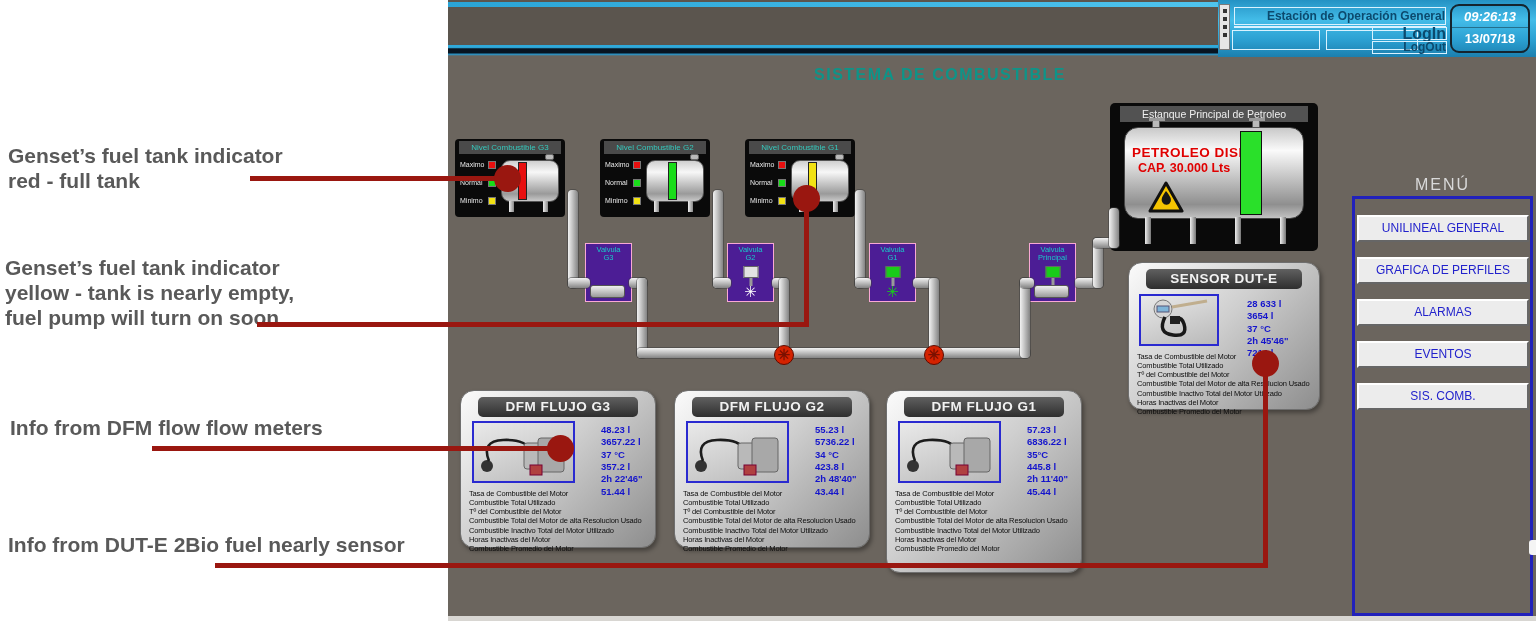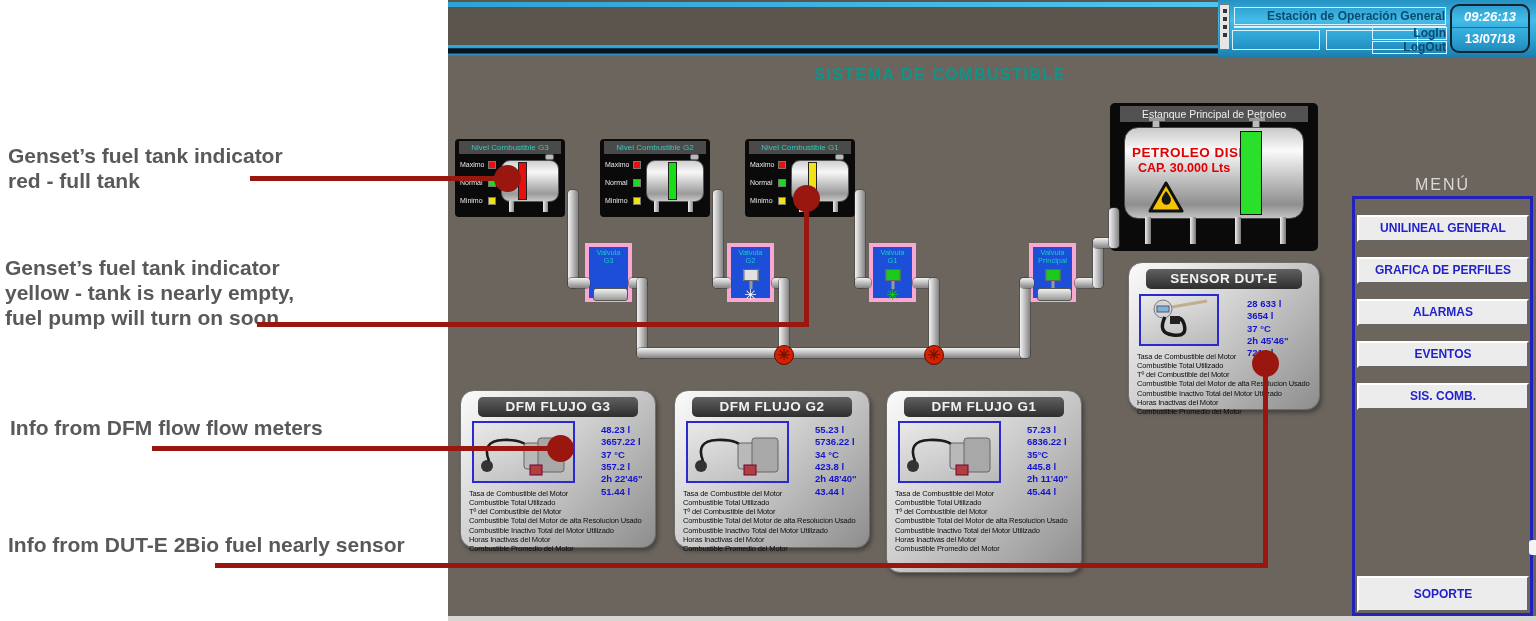--- a/index.html
+++ b/index.html
@@ -34,21 +34,21 @@
   .ind-row { position:absolute; left:5px; height:9px; }
   .ind-row .lbl { color:#e8e8e8; font-size:7px; line-height:9px; float:left; width:28px; }
   .ind-row .sq { float:left; width:8px; height:8px; border:1px solid #777; margin-top:0.5px; }
   .tankcyl { position:absolute; left:46px; top:21px; width:58px; height:42px; border-radius:9px;
     background:linear-gradient(180deg,#cfcfcf,#f7f7f7 28%,#9a9a9a 82%,#c8c8c8); border:1px solid #555; }
   .lvlbar { position:absolute; width:9px; border:1px solid #222; }
   .tankcap { position:absolute; width:9px; height:6px; background:#bbb; border:1px solid #666; border-radius:2px; }
   .tankleg { position:absolute; width:5px; height:11px; background:linear-gradient(90deg,#eee,#888); }
 
   
-  .valve { position:absolute; width:47px; height:59px; background:#1d4ed8; border:4px solid #f9a8d4; }
+  .valve { position:absolute; width:47px; height:59px; background:#4c1d95; border:1px solid #f9a8d4; }
   .valve .vl { position:absolute; top:2px; left:0; width:100%; color:#19C9C9; font-size:7.5px; line-height:1.1; text-align:center; white-space:pre-line; }
   .valve .ind { position:absolute; left:50%; top:22px; transform:translateX(-50%); width:15px; height:12px; border:1px solid #666; }
   .valve .stem { position:absolute; left:50%; top:34px; transform:translateX(-50%); width:3px; height:8px; background:#999; }
   .valve .fit { position:absolute; left:4px; top:41px; width:35px; height:13px; background:linear-gradient(180deg,#f0f0f0,#9a9a9a); border:1px solid #555; border-radius:3px; }
   .valve .fan { position:absolute; left:50%; top:47px; transform:translate(-50%,-50%); font-size:15px; line-height:15px; }
 
   
   .pipe-h { position:absolute; height:10px; border-radius:4px; background:linear-gradient(180deg,#f2f2f2,#c2c2c2 45%,#848484); box-shadow:0 0 0 1px rgba(60,60,60,.5); z-index:3; }
   .pipe-v { position:absolute; width:10px; border-radius:4px; background:linear-gradient(90deg,#f2f2f2,#c2c2c2 45%,#848484); box-shadow:0 0 0 1px rgba(60,60,60,.5); z-index:3; }
   .pump { position:absolute; width:20px; height:20px; border-radius:50%; background:#d42200; border:1px solid #5f0b00; z-index:4; color:#7a1000; font-size:15px; line-height:18px; text-align:center; font-weight:bold; }
@@ -72,21 +72,21 @@
     background:linear-gradient(180deg,#606060,#2e2e2e); color:#f2f2f2; font-weight:bold; font-size:13.5px; line-height:20px; text-align:center; letter-spacing:.5px; }
   .imgbox { position:absolute; border:2px solid #2a2ad0; background:linear-gradient(160deg,#e9e9e9,#b9b9b9); }
   .vals { position:absolute; color:#1414CC; font-weight:bold; font-size:9.5px; line-height:1.3; white-space:pre-line; }
   .desc { position:absolute; color:#0d0d0d; font-size:7.5px; line-height:1.22; letter-spacing:-0.15px; white-space:nowrap; }
 
   
   .menu-title { position:absolute; left:1352px; top:176px; width:181px; text-align:center; color:#d9d9d9; font-size:16px; letter-spacing:2px; }
   .menu-box { position:absolute; left:1352px; top:196px; width:181px; height:420px; border:3px solid #2121BB; }
   .menu-btn { position:absolute; left:1357px; width:172px; height:27px; background:#ECECEC;
     border-top:2px solid #fff; border-left:2px solid #fff; border-bottom:2px solid #666; border-right:2px solid #666;
-    color:#2222CC; font-weight:bold; font-size:12px; text-align:center; line-height:23px; cursor:pointer; z-index:5; }
+    color:#2222CC; font-weight:normal; font-size:12px; text-align:center; line-height:23px; cursor:pointer; z-index:5; }
   .bottomstrip { position:absolute; left:448px; top:616px; width:1088px; height:5px; background:#D8D6D2; }
   .edge-white { position:absolute; left:1529px; top:540px; width:7px; height:15px; background:#f4f4f4; border-radius:3px 0 0 3px; }
 </style>
 </head>
 <body>
 
 <div id="stage">
 
   <div id="scada"></div>
   <div class="topband"></div>
@@ -97,21 +97,21 @@
   <div class="minislider">
       <i></i>
       <i></i>
       <i></i>
       <i></i>
     </div>
   <div class="cyanbox" style="left:1234px; top:7px; width:212px; height:18px; font-size:12px; font-weight:bold; line-height:16px;">Estación de Operación General</div>
   <div class="cyanbox" style="left:1234px; top:26px; width:212px; height:2px;"></div>
   <div class="cyanbox" style="left:1232px; top:30px; width:88px; height:20px;"></div>
   <div class="cyanbox" style="left:1326px; top:30px; width:92px; height:20px;"></div>
-  <div class="cyanbox" style="left:1372px; top:27px; width:75px; height:13px; font-size:12px; font-weight:bold; line-height:11px;">LogIn</div>
+  <div class="cyanbox" style="left:1372px; top:27px; width:75px; height:13px; font-size:16px; font-weight:bold; line-height:11px;">LogIn</div>
   <div class="cyanbox" style="left:1372px; top:41px; width:75px; height:13px; font-size:12px; font-weight:bold; line-height:11px;">LogOut</div>
   <div class="clock">
     <div class="cell">09:26:13</div>
     <div class="cell">13/07/18</div>
   </div>
 
   <div class="scada-title">SISTEMA DE COMBUSTIBLE</div>
 
   <div class="tankpanel" style="left:455px; top:139px;">
     <div class="hd">Nivel Combustible G3</div>
@@ -356,21 +356,20 @@
     </div>
   </div>
 
   <div class="menu-title">MENÚ</div>
   <div class="menu-box"></div>
   <div class="menu-btn" style="top:215px;">UNILINEAL GENERAL</div>
   <div class="menu-btn" style="top:299px;">ALARMAS</div>
   <div class="menu-btn" style="top:257px;">GRAFICA DE PERFILES</div>
   <div class="menu-btn" style="top:341px;">EVENTOS</div>
   <div class="menu-btn" style="top:383px;">SIS. COMB.</div>
-  <div class="menu-btn" style="top:576px; height:36px; line-height:32px;">SOPORTE</div>
   <div class="edge-white"></div>
   <div class="bottomstrip"></div>
 
   <div class="note" style="left:8px; top:144px;">Genset’s fuel tank indicator
 red - full tank</div>
   <div class="note" style="left:5px; top:256px;">Genset’s fuel tank indicator
 yellow - tank is nearly empty,
 fuel pump will turn on soon</div>
   <div class="note" style="left:10px; top:416px;">Info from DFM flow flow meters</div>
   <div class="note" style="left:8px; top:533px;">Info from DUT-E 2Bio fuel nearly sensor</div>

